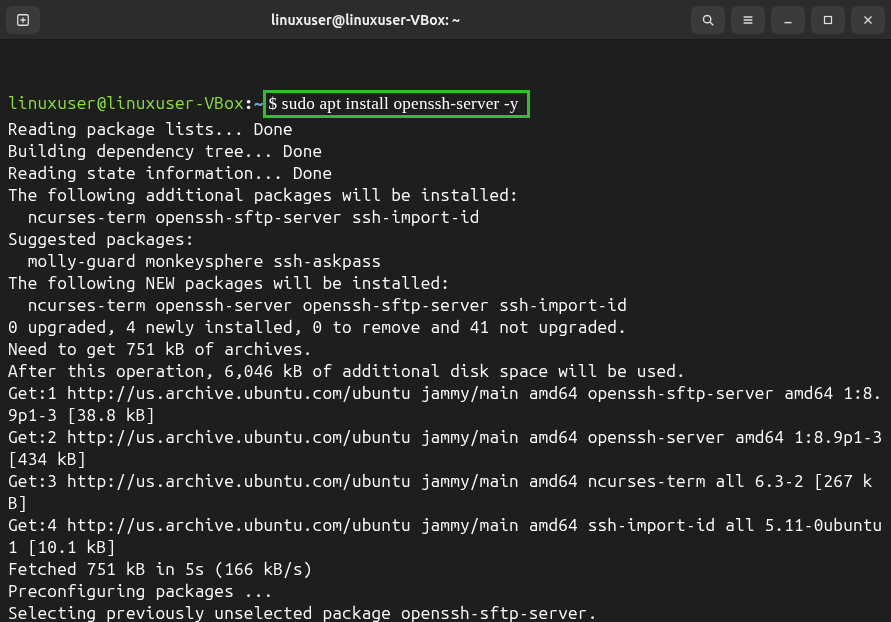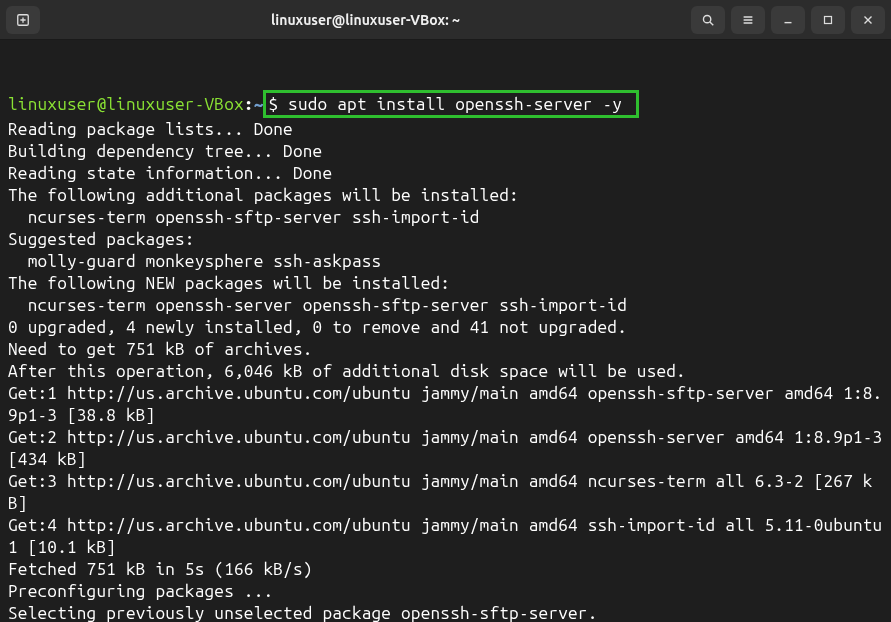--- a/index.html
+++ b/index.html
@@ -49,20 +49,21 @@
       letter-spacing: 0.2px;
       white-space: pre;
     }
     .prompt-user { color: #8ae234; font-weight: normal; }
     .prompt-colon { color: #ffffff; font-weight: bold; }
     .prompt-path { color: #729fcf; font-weight: bold; }
     .cmd-box {
       border: 3px solid #2fbf2f;
       padding: 0 4px 0 2px;
       display: inline-block;
+      font-family: Liberation Serif, serif;
     }
     .line { display: block; }
     .wrap { white-space: pre-wrap; word-break: break-all; }
   </style>
 </head>
 <body>
 
 <div class="titlebar">
   <div class="tb-btn">
     <svg viewBox="0 0 16 16" fill="none" stroke="currentColor" stroke-width="1.5">

